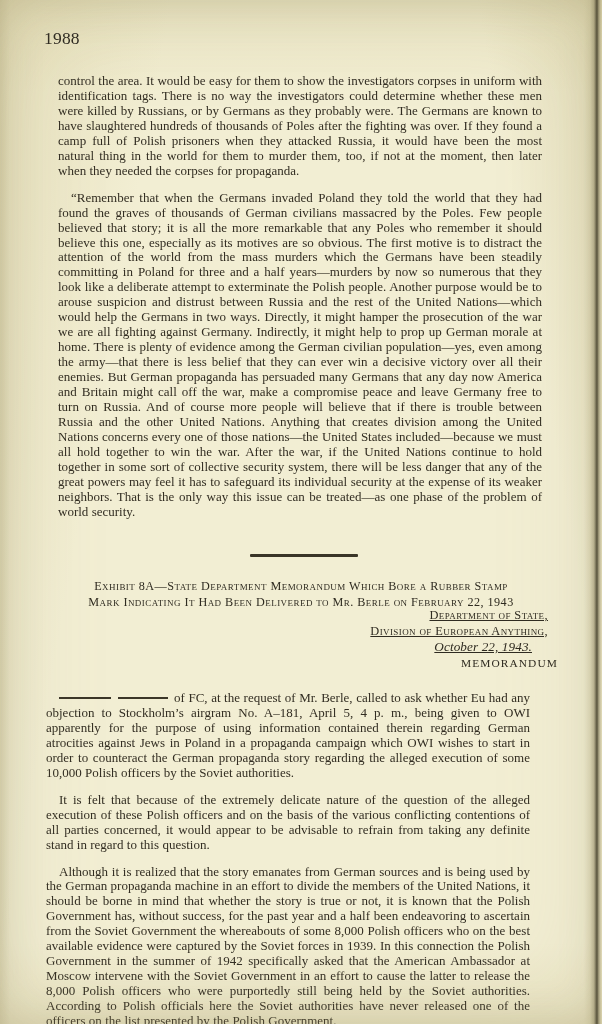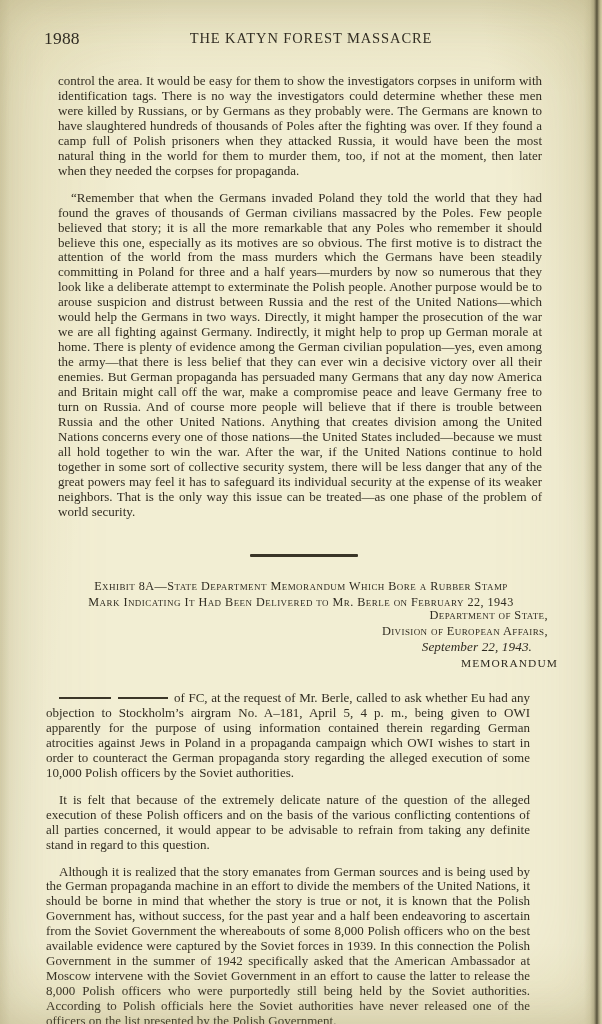--- a/index.html
+++ b/index.html
@@ -152,20 +152,21 @@
     top: 608px;
     width: 512px;
     text-align: right;
     font-size: 12.4px;
     line-height: 15.6px;
     letter-spacing: 0.4px;
     color: #2f2b21;
     font-variant: small-caps;
     padding-right: 10px;
     box-sizing: border-box;
+    text-decoration: underline;
   }
   .dateline .ital {
     font-variant: normal;
     font-style: italic;
     font-size: 13.2px;
     letter-spacing: 0.1px;
     display: block;
     padding-right: 16px;
   }
 
@@ -215,41 +216,40 @@
 </style>
 </head>
 <body>
 
 <div id="page">
 
   <div class="sheet">
 
     <div class="runhead">
       <div class="folio">1988</div>
-      <div class="runtitle">THE KATYN FOREST MASSACRE</div>
     </div>
 
     <div class="body">
       <p class="just blk">control the area.  It would be easy for them to show the investigators corpses in uniform with identification tags.  There is no way the investigators could determine whether these men were killed by Russians, or by Germans as they probably were.  The Germans are known to have slaughtered hundreds of thousands of Poles after the fighting was over.  If they found a camp full of Polish prisoners when they attacked Russia, it would have been the most natural thing in the world for them to murder them, too, if not at the moment, then later when they needed the corpses for propaganda.</p>
       <p class="just ind blk">“Remember that when the Germans invaded Poland they told the world that they had found the graves of thousands of German civilians massacred by the Poles.  Few people believed that story; it is all the more remarkable that any Poles who remember it should believe this one, especially as its motives are so obvious.  The first motive is to distract the attention of the world from the mass murders which the Germans have been steadily committing in Poland for three and a half years—murders by now so numerous that they look like a deliberate attempt to exterminate the Polish people.  Another purpose would be to arouse suspicion and distrust between Russia and the rest of the United Nations—which would help the Germans in two ways.  Directly, it might hamper the prosecution of the war we are all fighting against Germany.  Indirectly, it might help to prop up German morale at home.  There is plenty of evidence among the German civilian population—yes, even among the army—that there is less belief that they can ever win a decisive victory over all their enemies.  But German propaganda has persuaded many Germans that any day now America and Britain might call off the war, make a compromise peace and leave Germany free to turn on Russia.  And of course more people will believe that if there is trouble between Russia and the other United Nations.  Anything that creates division among the United Nations concerns every one of those nations—the United States included—because we must all hold together to win the war.  After the war, if the United Nations continue to hold together in some sort of collective security system, there will be less danger that any of the great powers may feel it has to safeguard its individual security at the expense of its weaker neighbors.   That is the only way this issue can be treated—as one phase of the problem of world security.</p>
     </div>
 
     <div class="rule-wrap">
       <span class="rule"></span>
     </div>
 
     <div class="exhibit">
       <span class="l1">Exhibit 8A—State Department Memorandum Which Bore a Rubber Stamp</span>
       <span class="l2">Mark Indicating It Had Been Delivered to Mr. Berle on February 22, 1943</span>
     </div>
 
     <div class="dateline">
       <span>Department of State,</span><br>
-      <span>Division of European Affairs,</span>
-      <span class="ital">September 22, 1943.</span>
+      <span>Division of European Anything,</span>
+      <span class="ital">October 22, 1943.</span>
     </div>
 
     <div class="memolabel">MEMORANDUM</div>
 
     <div class="memobody">
       <p class="just blk"><span class="redact a"></span><span class="redact b"></span><span>of FC, at the request of Mr. Berle, called to ask whether Eu had any objection to Stockholm’s airgram No. A–181, April 5, 4 p. m., being given to OWI apparently for the purpose of using information contained therein regarding German atrocities against Jews in Poland in a propaganda campaign which OWI wishes to start in order to counteract the German propaganda story regarding the alleged execution of some 10,000 Polish officers by the Soviet authorities.</span></p>
       <p class="just ind blk">It is felt that because of the extremely delicate nature of the question of the alleged execution of these Polish officers and on the basis of the various conflicting contentions of all parties concerned, it would appear to be advisable to refrain from taking any definite stand in regard to this question.</p>
       <p class="just ind blk">Although it is realized that the story emanates from German sources and is being used by the German propaganda machine in an effort to divide the members of the United Nations, it should be borne in mind that whether the story is true or not, it is known that the Polish Government has, without success, for the past year and a half been endeavoring to ascertain from the Soviet Government the whereabouts of some 8,000 Polish officers who on the best available evidence were captured by the Soviet forces in 1939. In this connection the Polish Government in the summer of 1942 specifically asked that the American Ambassador at Moscow intervene with the Soviet Government in an effort to cause the latter to release the 8,000 Polish officers who were purportedly still being held by the Soviet authorities.  According to Polish officials here the Soviet authorities have never released one of the officers on the list presented by the Polish Government.</p>
     </div>
 

